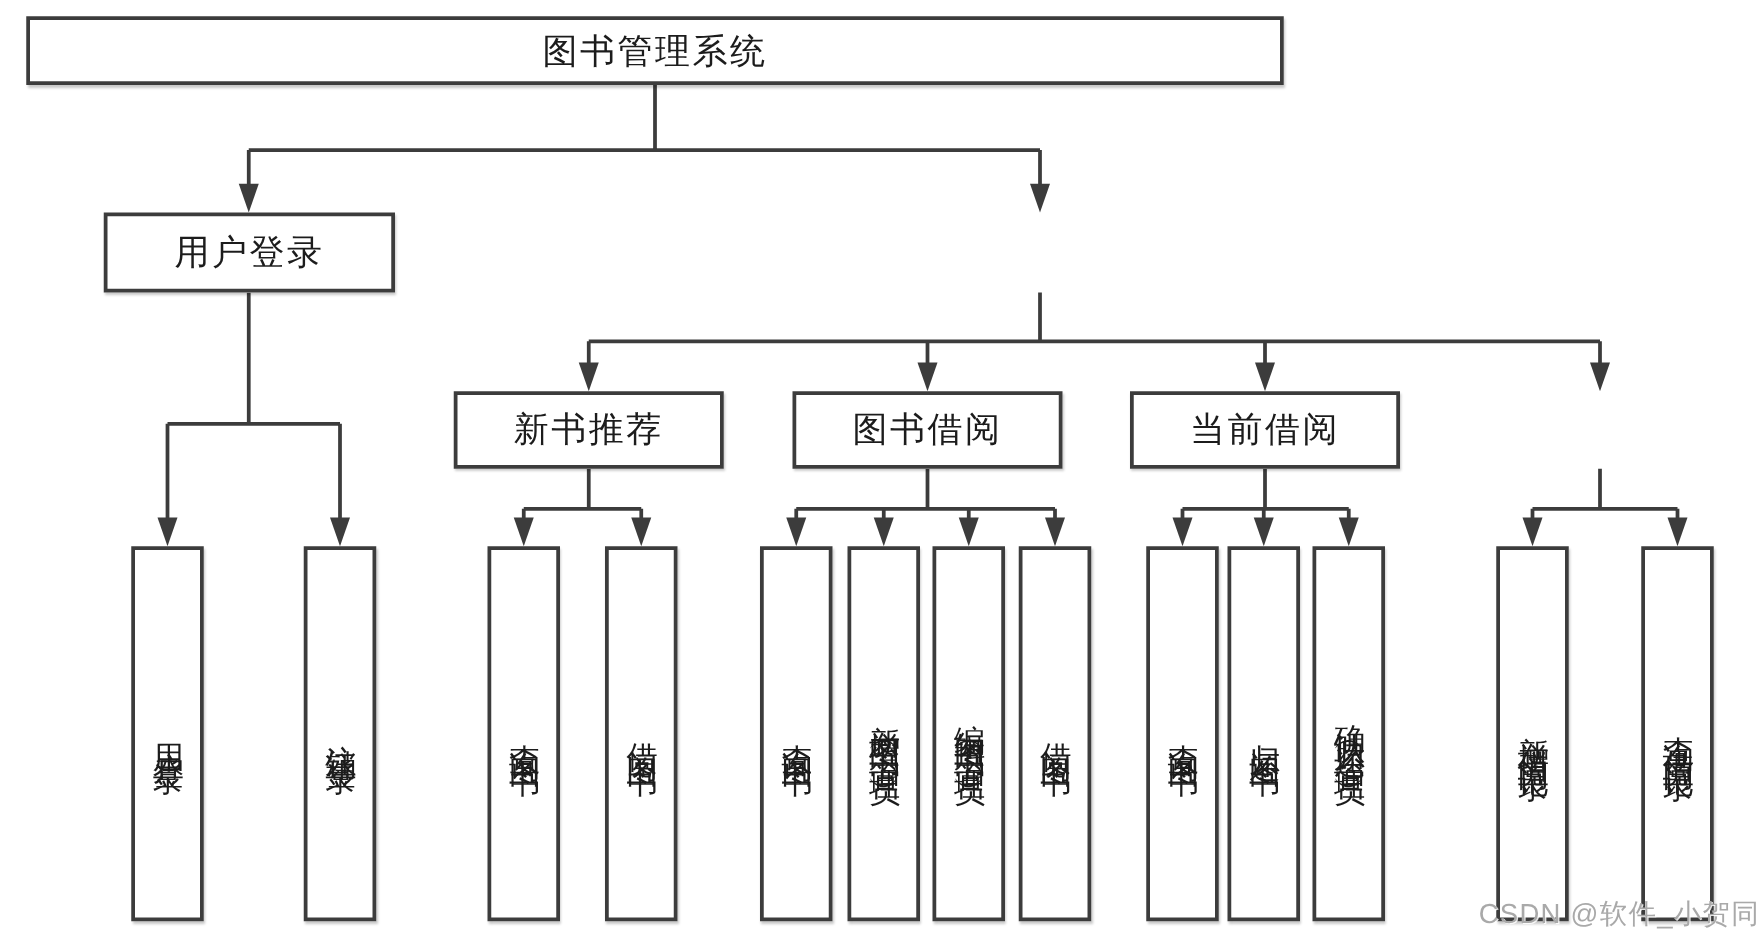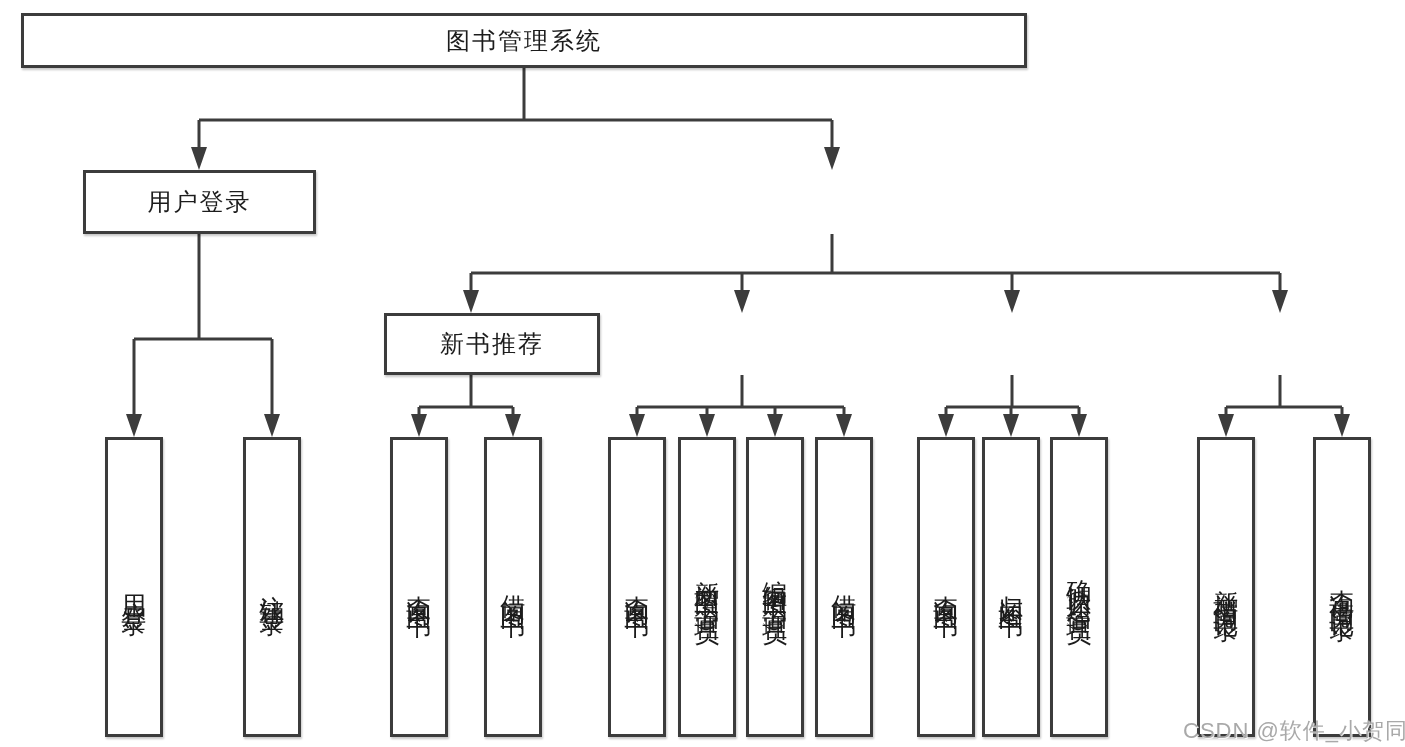--- a/index.html
+++ b/index.html
@@ -21,21 +21,21 @@
     background: #ffffff;
     border: 3px solid #3c3c3c;
     display: flex;
     align-items: center;
     justify-content: center;
     color: #1c1c1c;
     box-shadow: 1px 2px 2px rgba(0,0,0,0.22);
     z-index: 2;
   }
   .h-node {
-    font-size: 24px;
+    font-size: 28px;
     letter-spacing: 2px;
   }
   .leaf {
     width: 58px;
     top: 437px;
     height: 300px;
   }
   .leaf span {
     writing-mode: vertical-rl;
     text-orientation: mixed;
@@ -106,22 +106,28 @@
   </svg>
 
   <div class="node h-node" style="left:21px; top:13px; width:1006px; height:55px;">
     <span>图书管理系统</span>
   </div>
 
   <div class="node h-node" style="left:83px; top:170px; width:233px; height:64px;">
     <span>用户登录</span>
   </div>
 
-  <div class="node h-node" style="left:363px; top:313px; width:216px; height:62px;margin-left:21px;">
+  <div class="node h-node" style="left:363px; top:313px; width:216px; height:62px;">
     <span>新书推荐</span>
+  </div>
+  <div class="node h-node" style="left:634px; top:313px; width:216px; height:62px;">
+    <span>图书借阅</span>
+  </div>
+  <div class="node h-node" style="left:904px; top:313px; width:216px; height:62px;">
+    <span>当前借阅</span>
   </div>
 
   <div class="node leaf" style="left:105px;">
     <span>用户登录</span>
   </div>
   <div class="node leaf" style="left:243px;">
     <span>注销登录</span>
   </div>
 
   <div class="node leaf" style="left:390px;">

